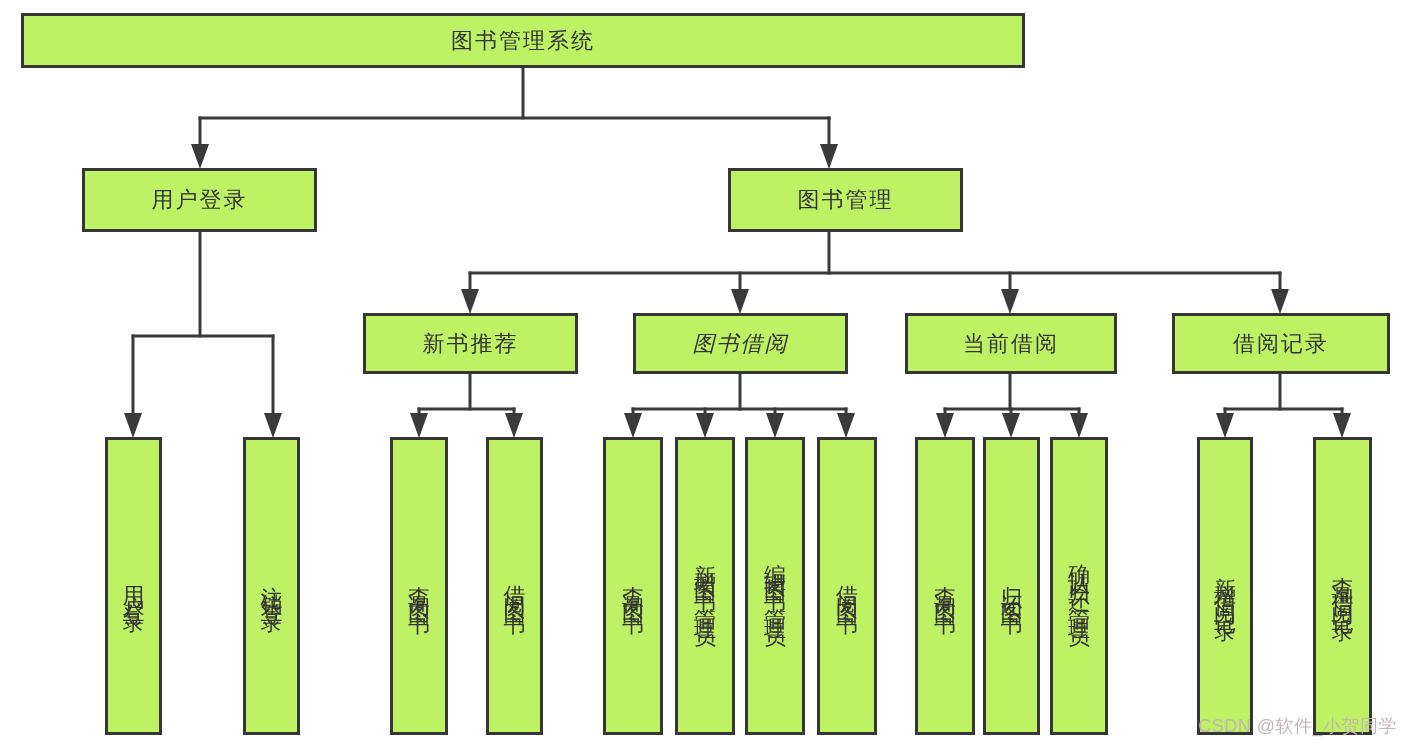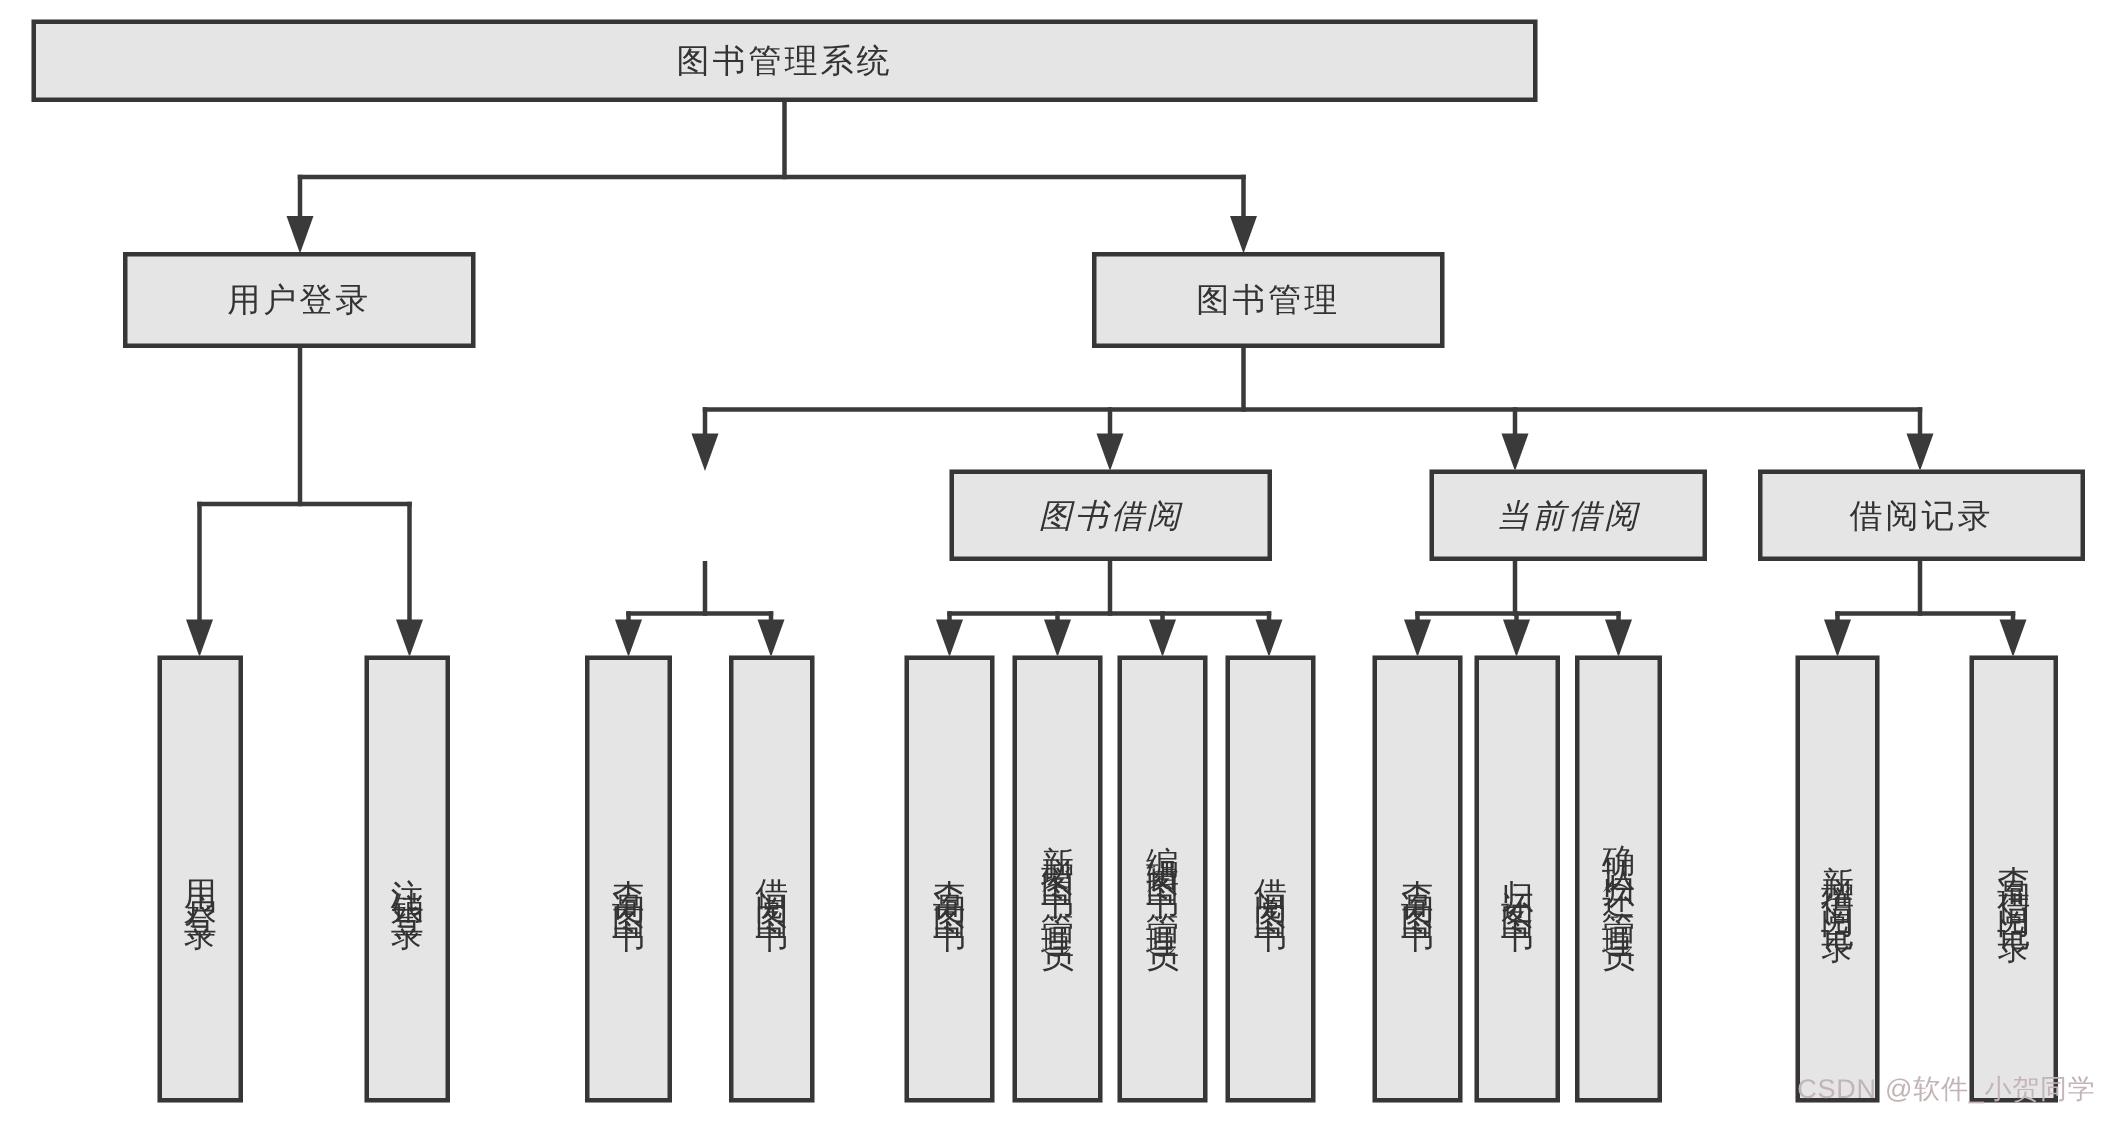--- a/index.html
+++ b/index.html
@@ -2,21 +2,21 @@
 <html><head>
 <meta charset="utf-8">
 <style>
   html,body{margin:0;padding:0;background:#ffffff;}
   .stage{
     position:relative;width:1405px;height:747px;background:#ffffff;overflow:hidden;
     font-family:"Liberation Sans","DejaVu Sans",sans-serif;
   }
   .wires{position:absolute;left:0;top:0;z-index:0;}
   .node{
-    position:absolute;box-sizing:border-box;background:#e5e5e5;
+    position:absolute;box-sizing:border-box;background:#bef264;
     border:3px solid #363636;color:#333333;z-index:1;
     display:flex;align-items:center;justify-content:center;
   }
   .hnode{font-size:22px;font-weight:500;letter-spacing:2px;}
   .vnode{font-size:22px;font-weight:500;}
   .vnode .vtext{
     writing-mode:vertical-lr;text-orientation:mixed;
     letter-spacing:9px;line-height:1;white-space:nowrap;
   }
   .watermark{
@@ -112,24 +112,27 @@
     <span>图书管理系统</span>
   </div>
 
   <div class="node hnode" style="left:82px;top:168px;width:235px;height:64px;">
     <span>用户登录</span>
   </div>
   <div class="node hnode" style="left:712px;top:168px;width:235px;height:64px;margin-left:16px;">
     <span>图书管理</span>
   </div>
 
+  <div class="node hnode" style="left:363px;top:313px;width:215px;height:61px;">
+    <span>新书推荐</span>
+  </div>
   <div class="node hnode" style="left:633px;top:313px;width:215px;height:61px;font-style:italic;">
     <span>图书借阅</span>
   </div>
-  <div class="node hnode" style="left:953px;top:313px;width:185px;height:61px;font-style:italic;">
+  <div class="node hnode" style="left:905px;top:313px;width:212px;height:61px;">
     <span>当前借阅</span>
   </div>
   <div class="node hnode" style="left:1172px;top:313px;width:218px;height:61px;">
     <span>借阅记录</span>
   </div>
 
   <div class="node vnode" style="left:105px;top:437px;width:57px;height:298px;">
     <span class="vtext">用户登录</span>
   </div>
   <div class="node vnode" style="left:243px;top:437px;width:57px;height:298px;">

